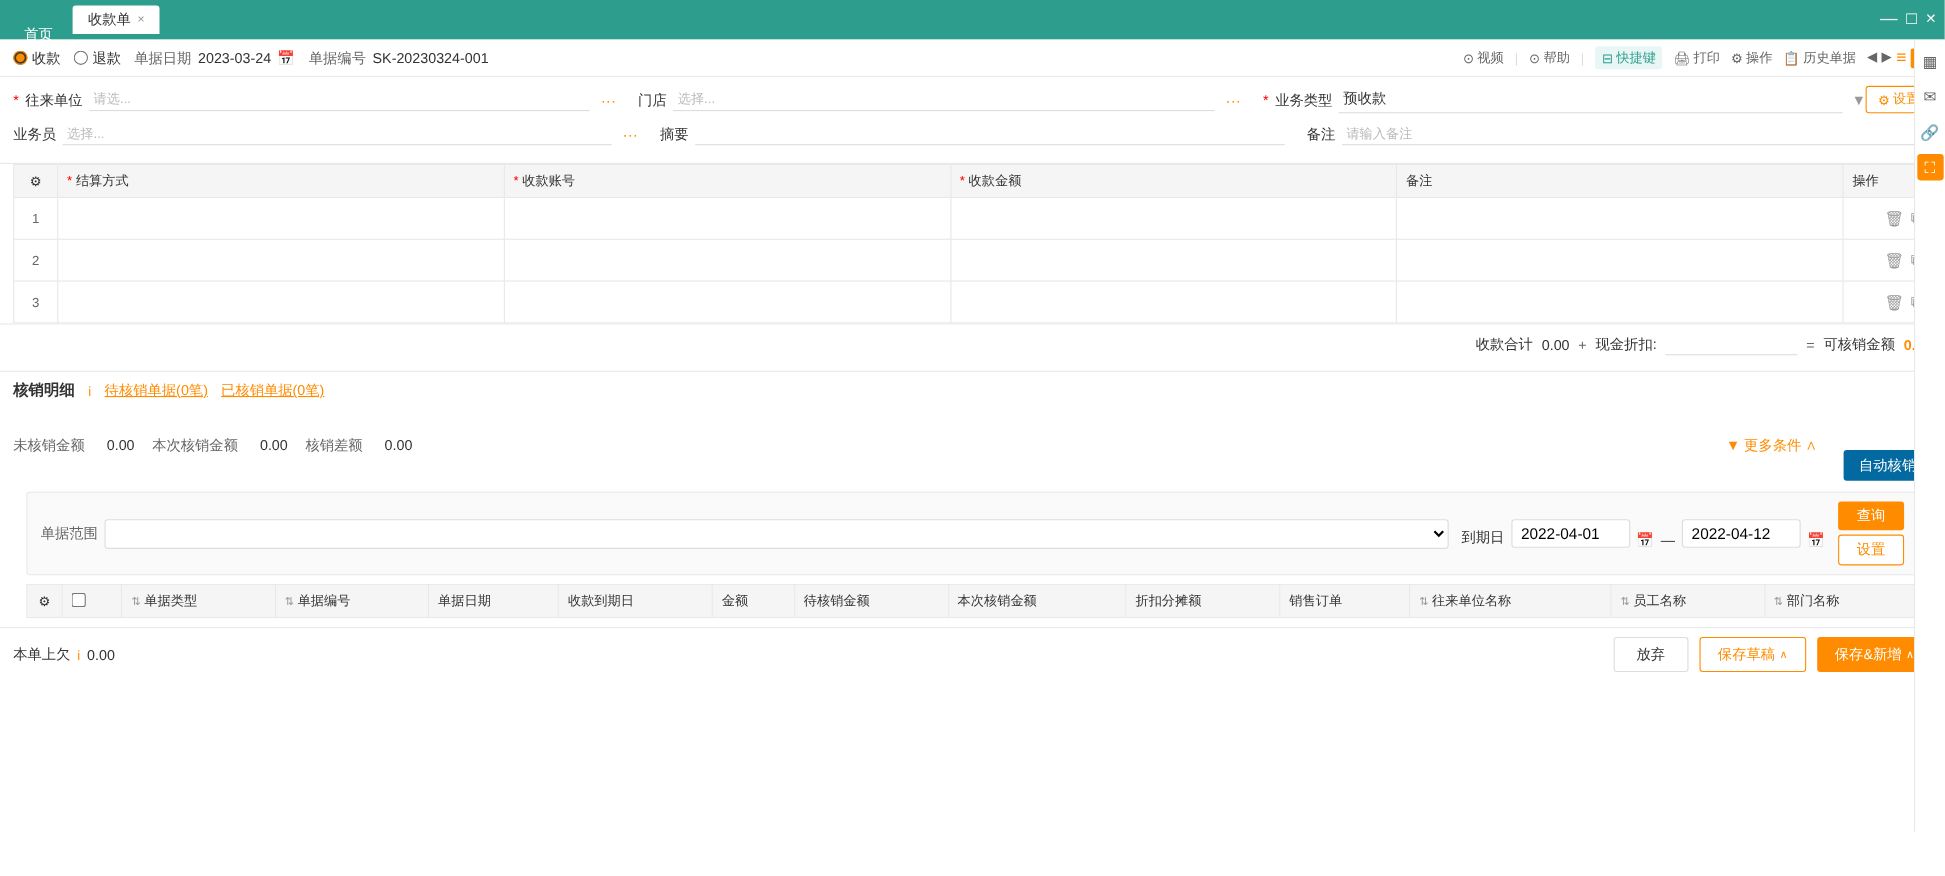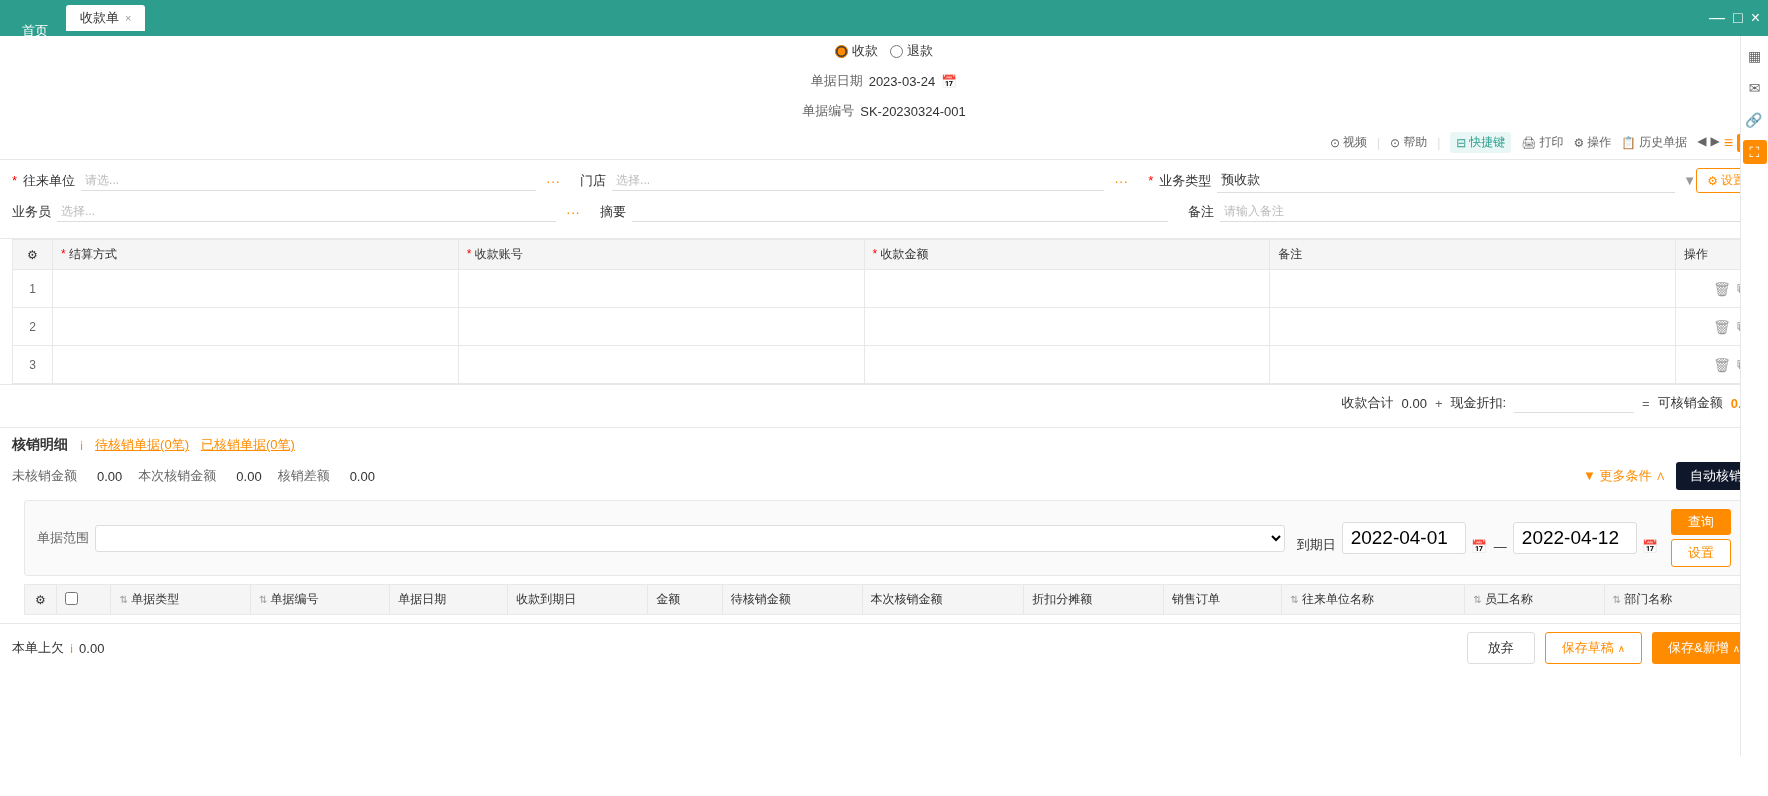--- a/index.html
+++ b/index.html
@@ -21,21 +21,21 @@
     .tab-close { color: #999; cursor: pointer; font-size: 11px; }
     .tab-bar-right { display: flex; align-items: center; gap: 8px; color: #fff; }
     .tab-bar-right span { font-size: 16px; cursor: pointer; }
 
     
     .main-content { background: #fff; height: calc(796px - 36px); overflow-y: auto; }
 
     
     .header-bar {
       display: flex; align-items: center; padding: 6px 12px; background: #fff;
-      border-bottom: 1px solid #e8e8e8; gap: 12px; flex-direction: column;
+      border-bottom: 1px solid #e8e8e8; gap: 12px;
     }
     .radio-group { display: flex; gap: 12px; align-items: center; }
     .radio-item { display: flex; align-items: center; gap: 4px; cursor: pointer; }
     .radio-item input { accent-color: #ff8c00; }
     .header-field { display: flex; align-items: center; gap: 6px; font-size: 13px; }
     .header-field label { color: #666; white-space: nowrap; }
     .header-field span { color: #333; }
     .cal-icon { color: #ff8c00; cursor: pointer; }
     .header-right { margin-left: auto; display: flex; align-items: center; gap: 10px; font-size: 12px; color: #666; }
     .header-right-item { display: flex; align-items: center; gap: 3px; cursor: pointer; }
@@ -107,36 +107,36 @@
       background: #fafafa; border: 1px solid #e8e8e8; border-radius: 3px; margin-bottom: 8px;
     }
     .filter-field { display: flex; align-items: center; gap: 6px; flex: 1; }
     .filter-field label { color: #666; white-space: nowrap; }
     .filter-select {
       flex: 1; border: 1px solid #ddd; border-radius: 3px; padding: 4px 8px;
       font-size: 13px; background: #fff; outline: none; cursor: pointer;
     }
     .filter-date-group { display: flex; align-items: flex-end; gap: 6px; }
     .filter-date-input {
-      border: 1px solid #ddd; border-radius: 3px; padding: 4px 8px; font-size: 19px;
-      width: 124px; outline: none;
+      border: 1px solid #ddd; border-radius: 3px; padding: 4px 8px; font-size: 14px;
+      width: 108px; outline: none;
     }
     .filter-actions { display: flex; flex-direction: column; gap: 4px; }
     .btn-query {
       background: #ff8c00; color: #fff; border: none; border-radius: 3px;
       padding: 4px 16px; cursor: pointer; font-size: 13px;
     }
     .btn-setup {
       background: #fff; color: #ff8c00; border: 1px solid #ff8c00; border-radius: 3px;
       padding: 4px 16px; cursor: pointer; font-size: 13px;
     }
     .btn-more-conditions { color: #ff8c00; background: none; border: none; cursor: pointer; font-size: 13px; }
     .btn-auto-verify {
-      background: #0f172a; color: #fff; border: none; border-radius: 3px;
-      padding: 5px 14px; cursor: pointer; font-size: 13px;
+      background: #0369a1; color: #fff; border: none; border-radius: 3px;
+      padding: 5px 14px; cursor: pointer; font-size: 13px; margin-top: 37px;
     }
 
     
     .verify-table { width: 100%; border-collapse: collapse; font-size: 12px; }
     .verify-table th {
       background: #f5f5f5; border: 1px solid #e8e8e8; padding: 6px 8px;
       font-weight: 500; color: #333; text-align: left; white-space: nowrap;
     }
     .verify-table th:first-child, .verify-table td:first-child { width: 32px; text-align: center; }
     .sort-icon { color: #999; font-size: 10px; }
@@ -386,21 +386,21 @@
         <span class="stat-value">0.00</span>
       </div>
       <div class="stat-item">
         <span class="stat-label">本次核销金额</span>
         <span class="stat-value">0.00</span>
       </div>
       <div class="stat-item">
         <span class="stat-label">核销差额</span>
         <span class="stat-value">0.00</span>
       </div>
-      <div style="margin-left:auto; display:flex; align-items:center; gap:10px;">
+      <div style="margin-left:auto; display:flex; align-items:center; gap:24px;">
         <button class="btn-more-conditions">▼ 更多条件 ∧</button>
         <button class="btn-auto-verify">自动核销</button>
       </div>
     </div>
 
     <div class="verify-filter-section">
       <div class="filter-row">
         <div class="filter-field">
           <label>单据范围</label>
           <select class="filter-select">

